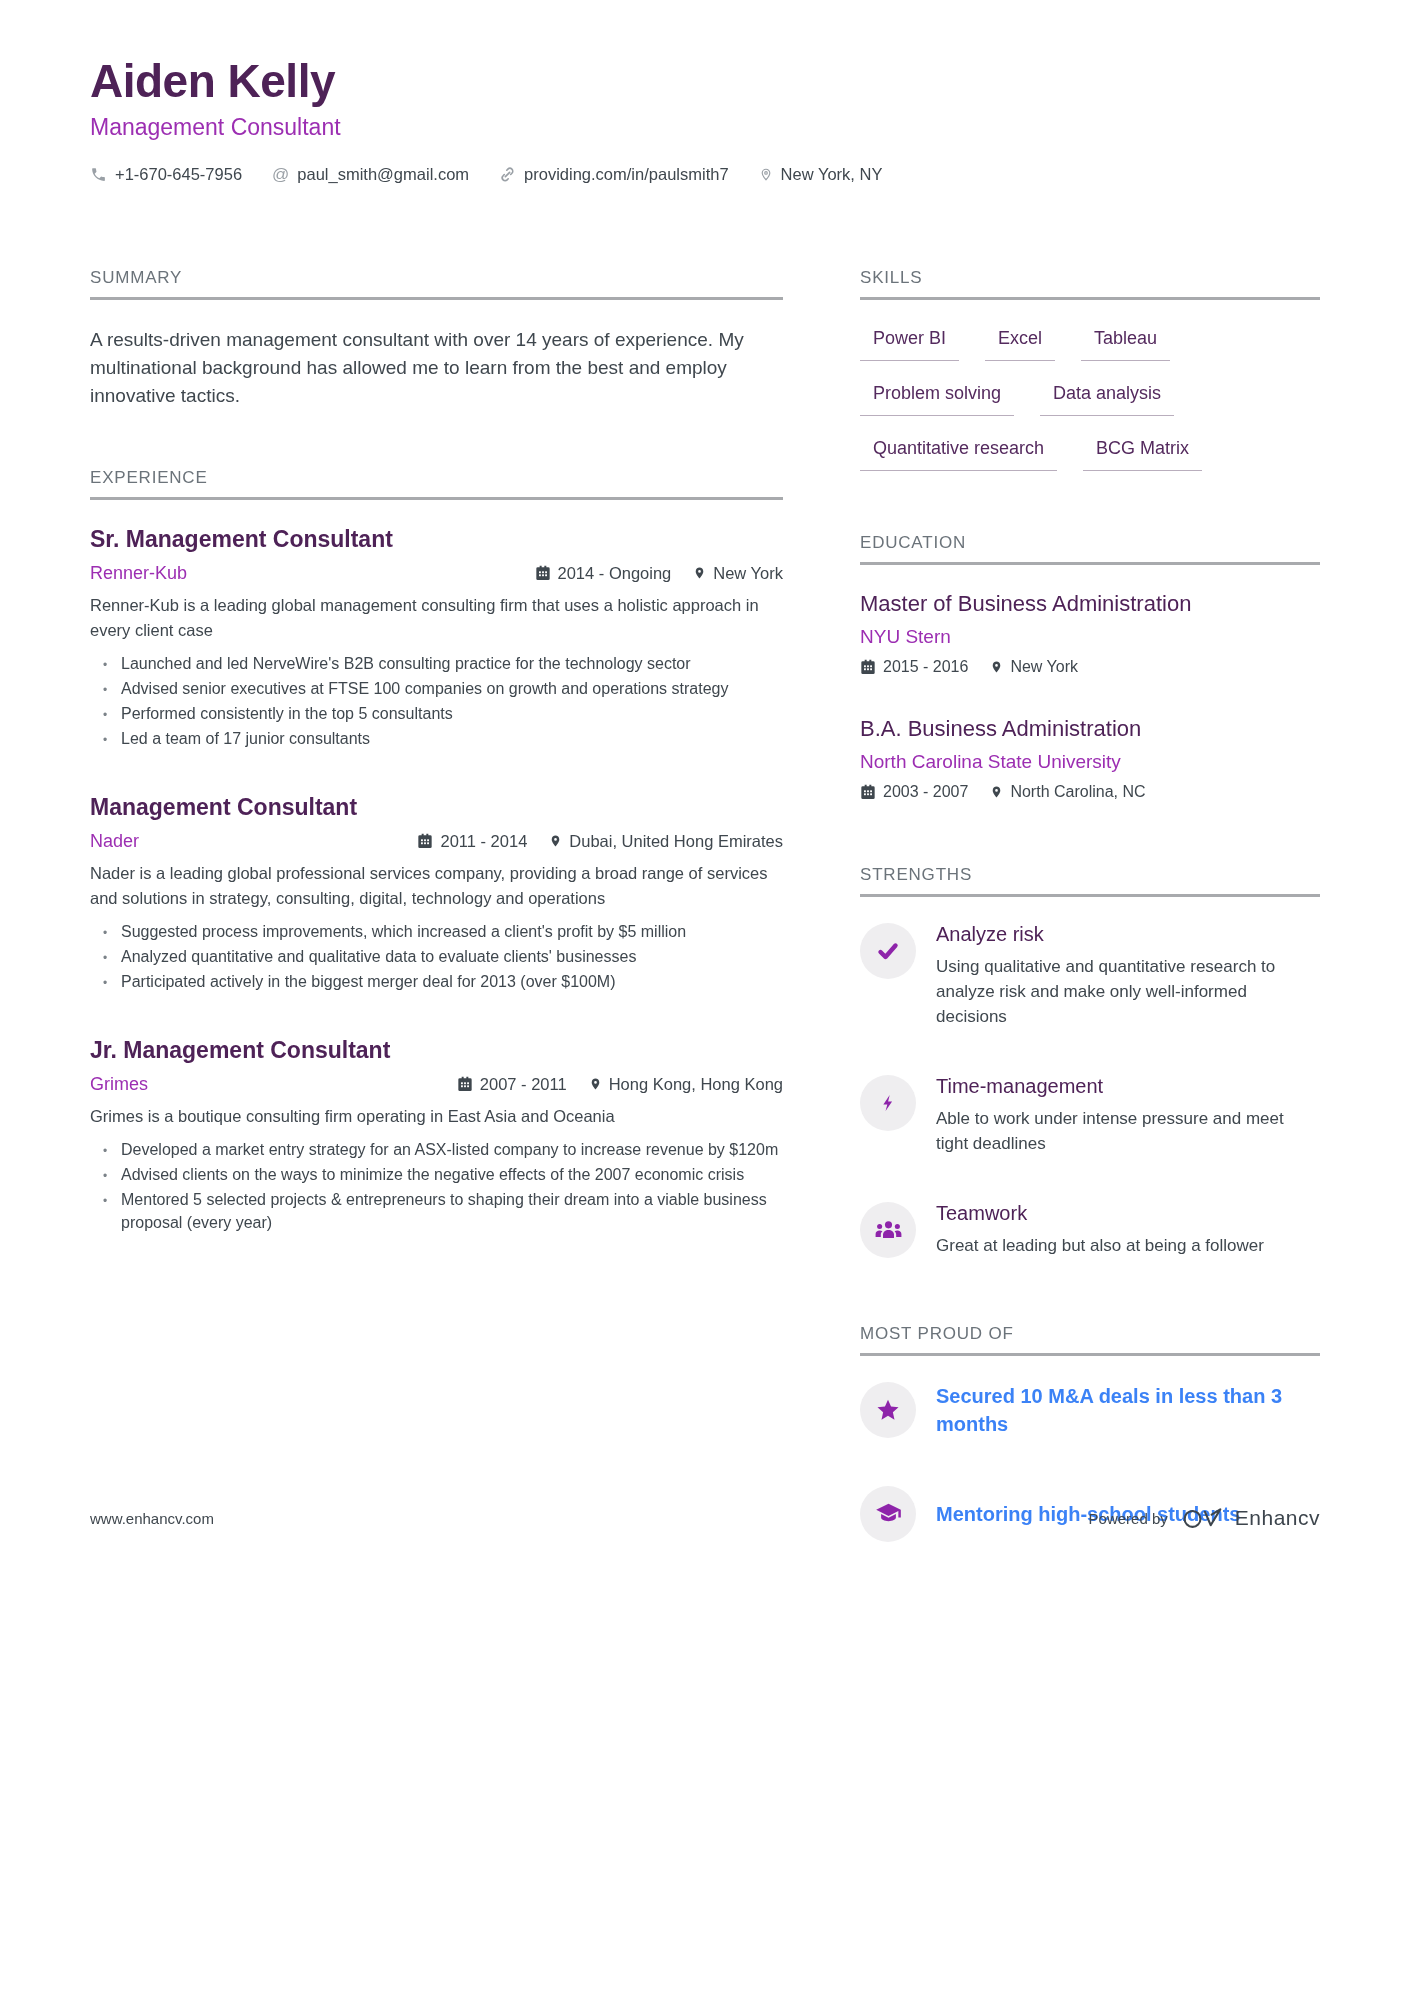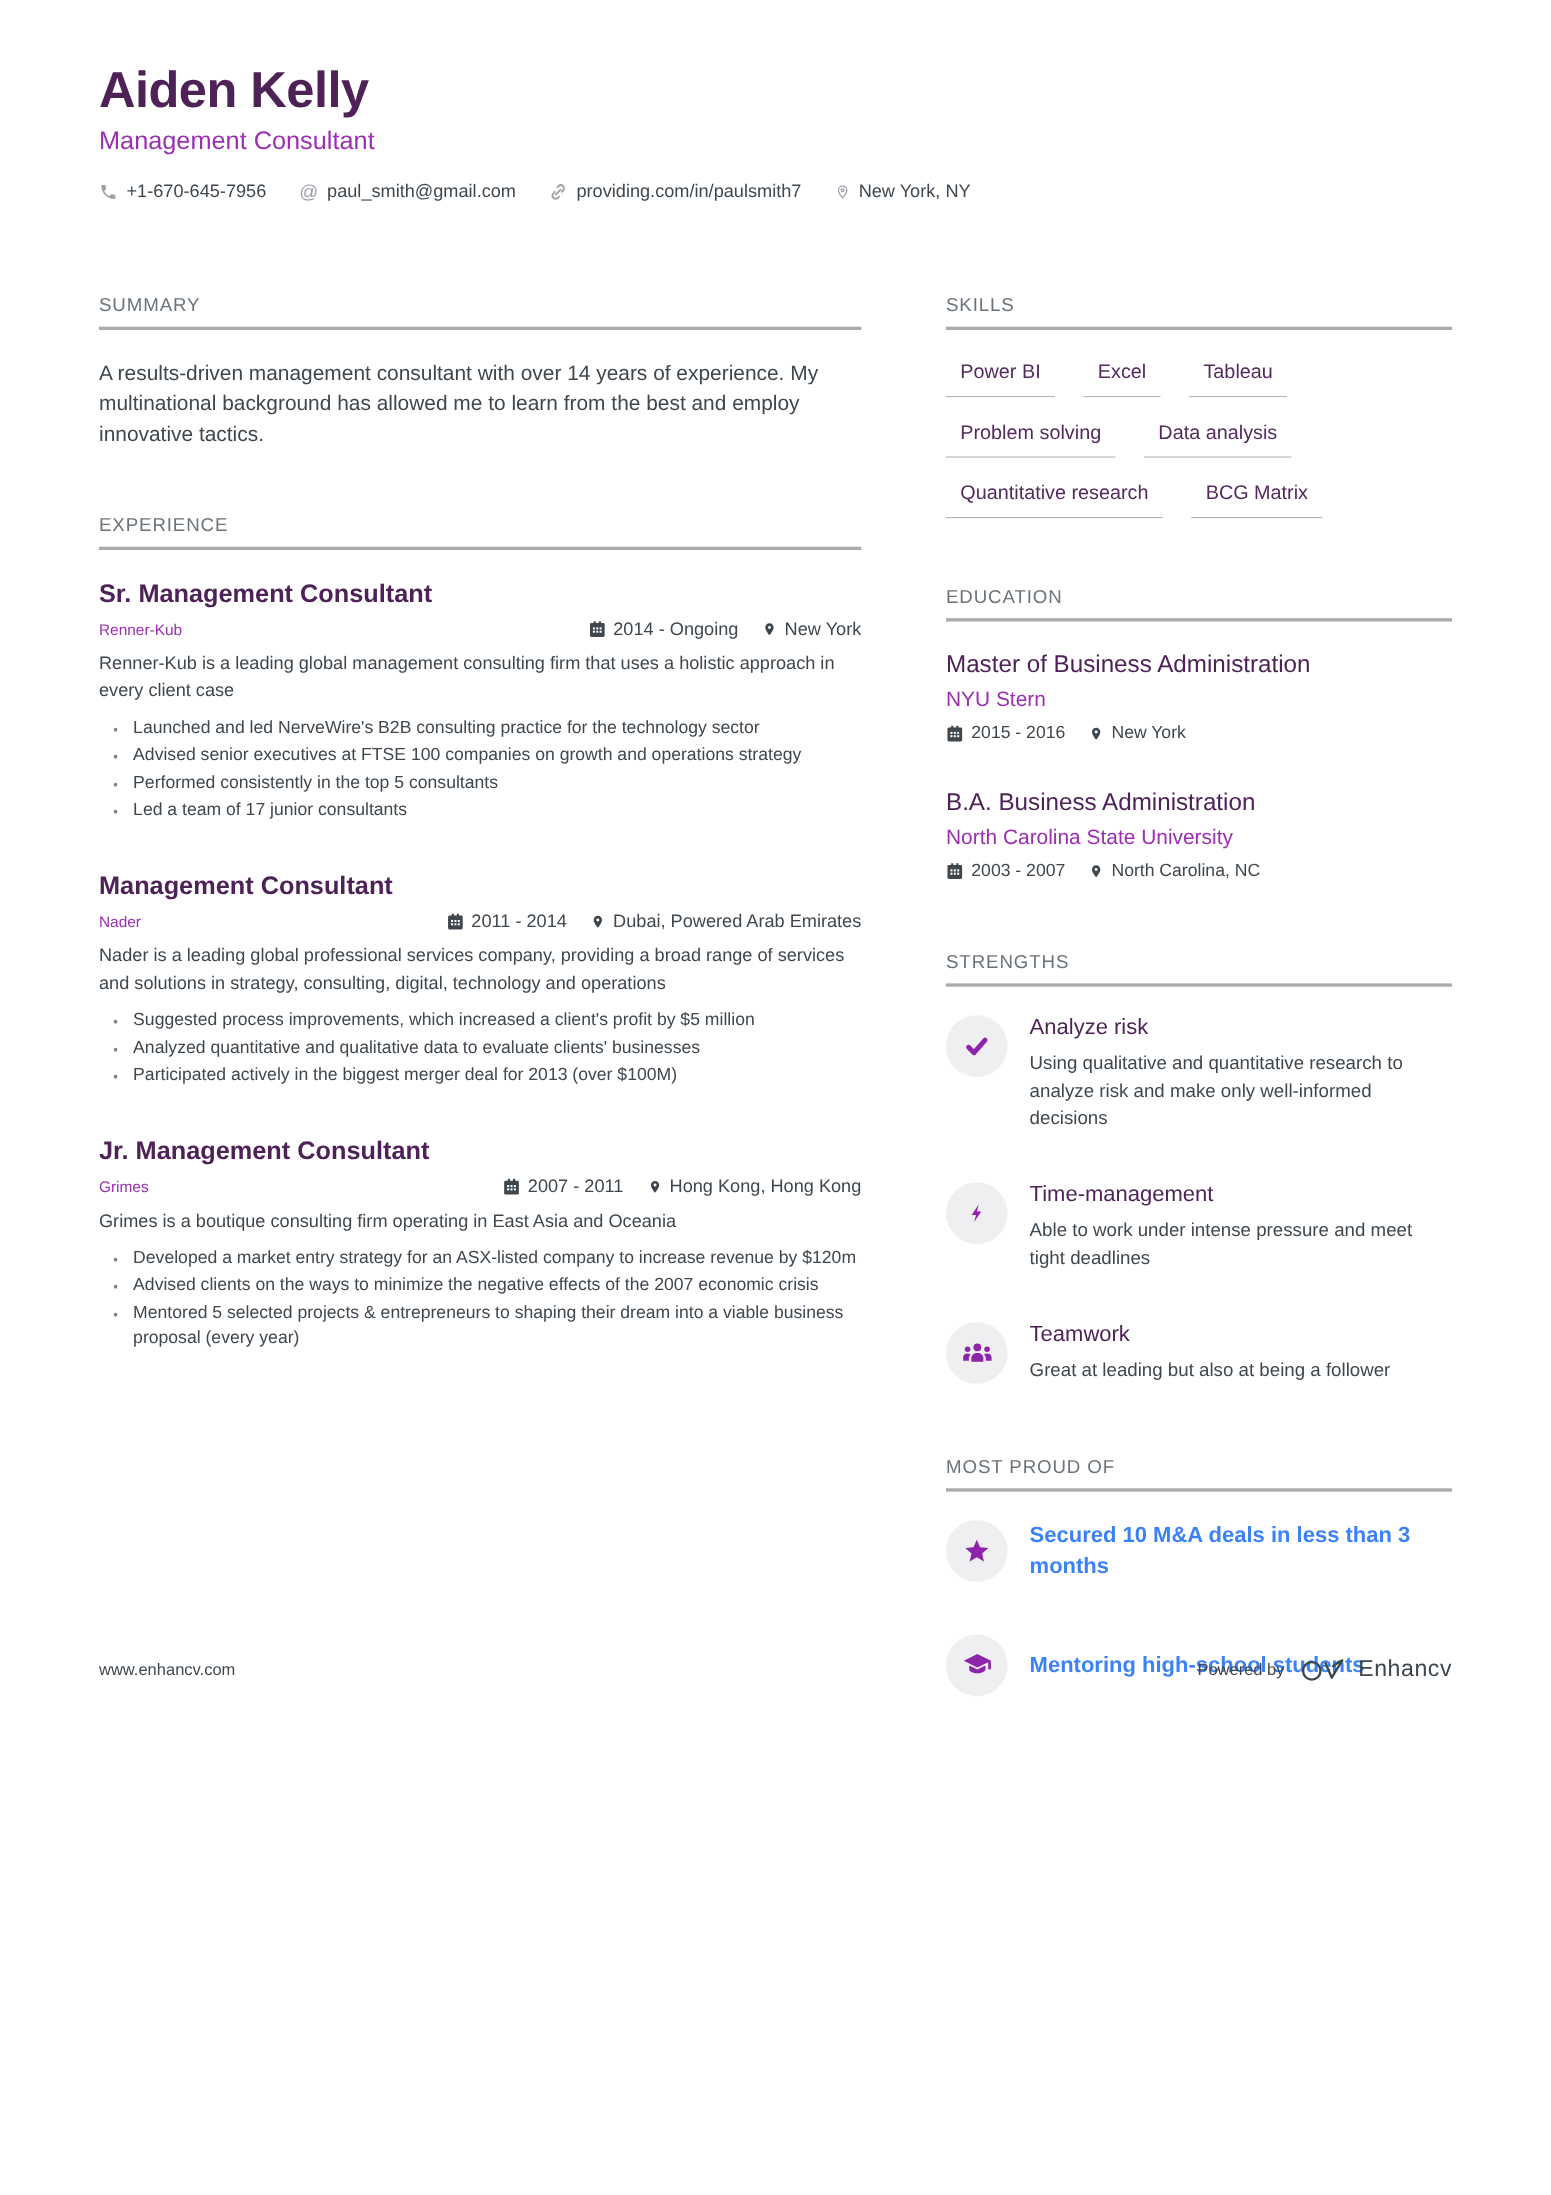--- a/index.html
+++ b/index.html
@@ -32,21 +32,21 @@
     padding-bottom:9px; border-bottom:3px solid #a8aaad; margin-bottom:26px;
   }
 
   
   .summary-text { font-size:19px; line-height:28px; color:#3f474e; }
 
   
   .job { margin-bottom:44px; }
   .job-title { font-size:23px; font-weight:600; color:#4e2257; margin-bottom:10px; }
   .job-meta-row { display:flex; justify-content:space-between; align-items:center; margin-bottom:9px; }
-  .company { font-size:14px; font-weight:500; color:#9c2eb2; }
+  .company { font-size:18px; font-weight:500; color:#9c2eb2; }
   .meta { display:flex; align-items:center; gap:22px; font-size:16.5px; color:#3f474e; }
   .meta-item { display:flex; align-items:center; gap:7px; }
   .job-desc { font-size:16.5px; line-height:25px; color:#3f474e; margin-bottom:9px; }
   ul.bullets { list-style:none; }
   .bullets li { position:relative; padding-left:31px; font-size:16px; line-height:23px; margin-bottom:2px; }
   .bullets li::before { content:'•'; position:absolute; left:13px; top:2px; font-size:12px; color:#7b8288; }
 
   
   .skill-row { display:flex; gap:26px; margin-bottom:20px; flex-wrap:wrap; }
   .skill {
@@ -202,21 +202,21 @@
                       </svg>
                   </span>
                   <span>2011 - 2014</span>
                 </span>
                 <span class="meta-item">
                   <span>
                     <svg width="13" height="16" viewBox="0 0 24 24">
                         <path fill="#3f474e" d="M12 2C8.1 2 5 5.1 5 9c0 5.3 7 13 7 13s7-7.7 7-13c0-3.9-3.1-7-7-7zm0 9.5a2.5 2.5 0 1 1 0-5 2.5 2.5 0 0 1 0 5z"></path>
                       </svg>
                   </span>
-                  <span>Dubai, Powered Arab Emirates</span>
+                  <span>Dubai, United Hong Emirates</span>
                 </span>
               </span>
             </div>
             <p class="job-desc">Nader is a leading global professional services company, providing a broad range of services and solutions in strategy, consulting, digital, technology and operations</p>
             <ul class="bullets">
               <li>Suggested process improvements, which increased a client's profit by $5 million</li>
               <li>Analyzed quantitative and qualitative data to evaluate clients' businesses</li>
               <li>Participated actively in the biggest merger deal for 2013 (over $100M)</li>
             </ul>
           </div>

